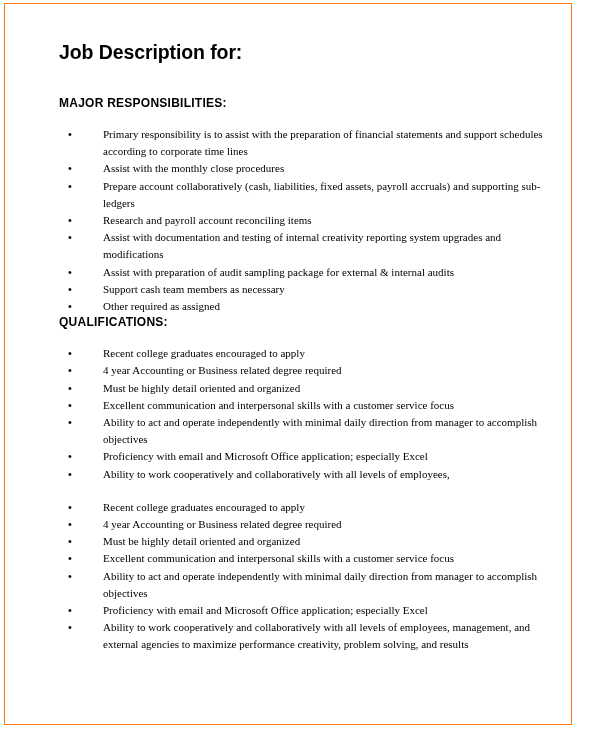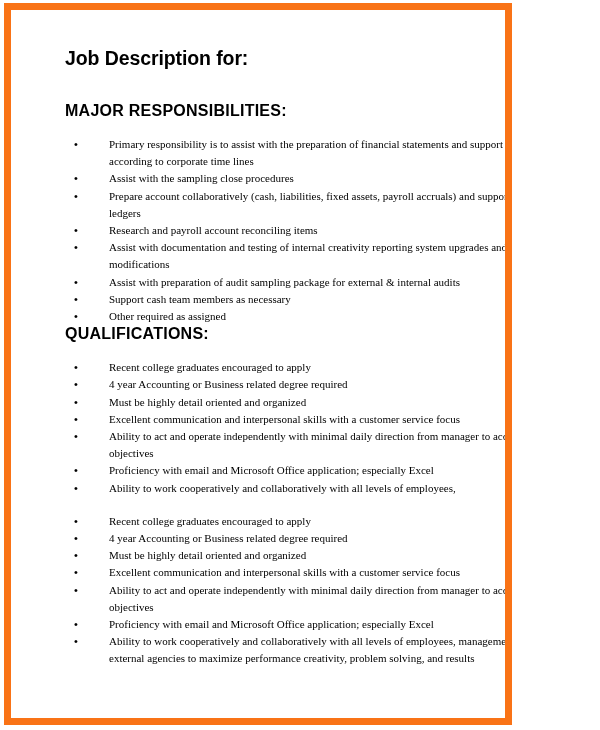--- a/index.html
+++ b/index.html
@@ -11,24 +11,24 @@
   body {
     width: 600px;
     height: 730px;
     font-family: "Liberation Sans", sans-serif;
     overflow: hidden;
   }
   .page {
     position: absolute;
     left: 4px;
     top: 3px;
-    width: 508px;
+    width: 568px;
     height: 722px;
     background: #ffffff;
-    border: 7px solid #f97316;
+    border: 1px solid #f97316;
     box-sizing: border-box;
     overflow: hidden;
   }
   .content {
     position: absolute;
     left: 54px;
     top: 36px;
     width: 495px;
   }
   .doc-title {
@@ -36,21 +36,21 @@
     font-weight: bold;
     color: #000000;
     line-height: 25px;
     letter-spacing: -0.1px;
     margin: 0;
   }
   .doc-title div {
     white-space: nowrap;
   }
   .section-heading {
-    font-size: 16px;
+    font-size: 12px;
     font-weight: bold;
     color: #000000;
     letter-spacing: 0.25px;
     margin: 0;
   }
   .heading-responsibilities {
     margin-top: 31px;
   }
   .heading-qualifications {
   }
@@ -97,21 +97,21 @@
 
     <div class="section-heading heading-responsibilities">MAJOR RESPONSIBILITIES:</div>
 
     <ul class="bullets first-list" id="list-0">
         <li>
           <span class="bullet-dot">•</span>
           <span class="li-text">Primary responsibility is to assist with the preparation of financial statements and support schedules according to corporate time lines</span>
         </li>
         <li>
           <span class="bullet-dot">•</span>
-          <span class="li-text">Assist with the sampling close procedures</span>
+          <span class="li-text">Assist with the monthly close procedures</span>
         </li>
         <li>
           <span class="bullet-dot">•</span>
           <span class="li-text">Prepare account collaboratively (cash, liabilities, fixed assets, payroll accruals) and supporting sub-ledgers</span>
         </li>
         <li>
           <span class="bullet-dot">•</span>
           <span class="li-text">Research and payroll account reconciling items</span>
         </li>
         <li>

